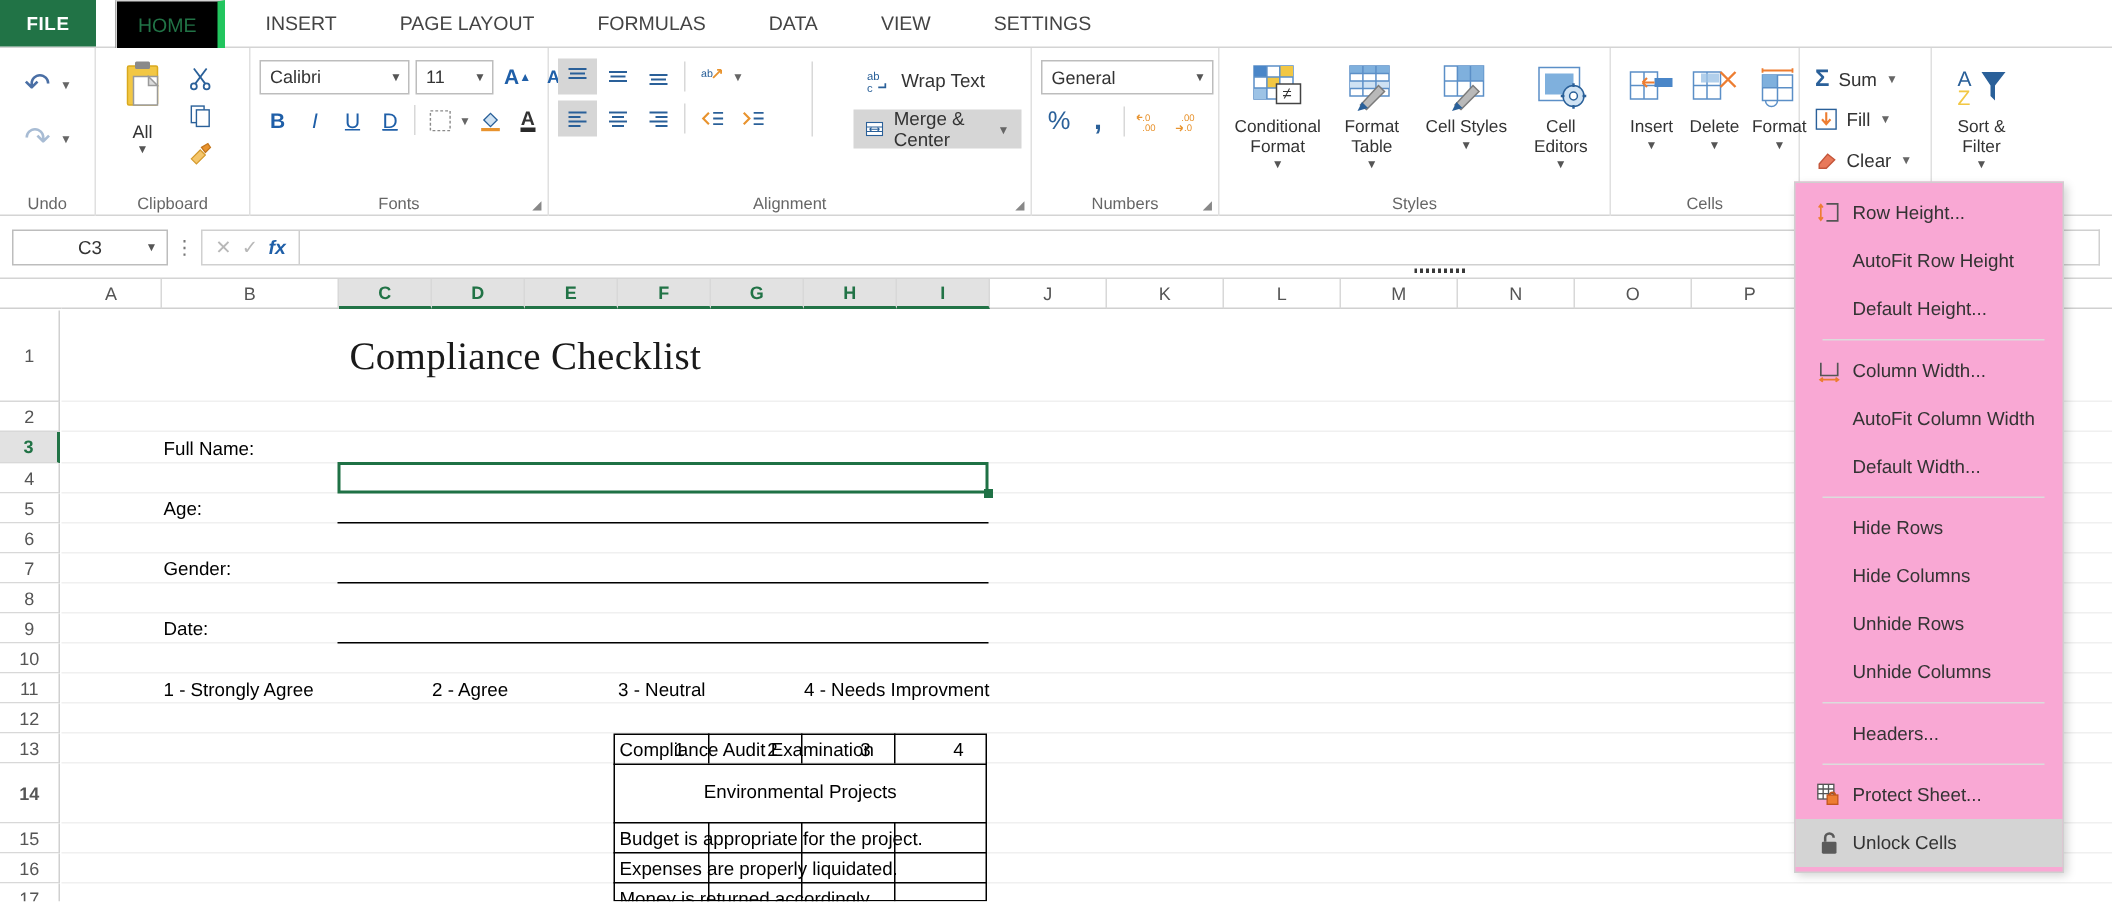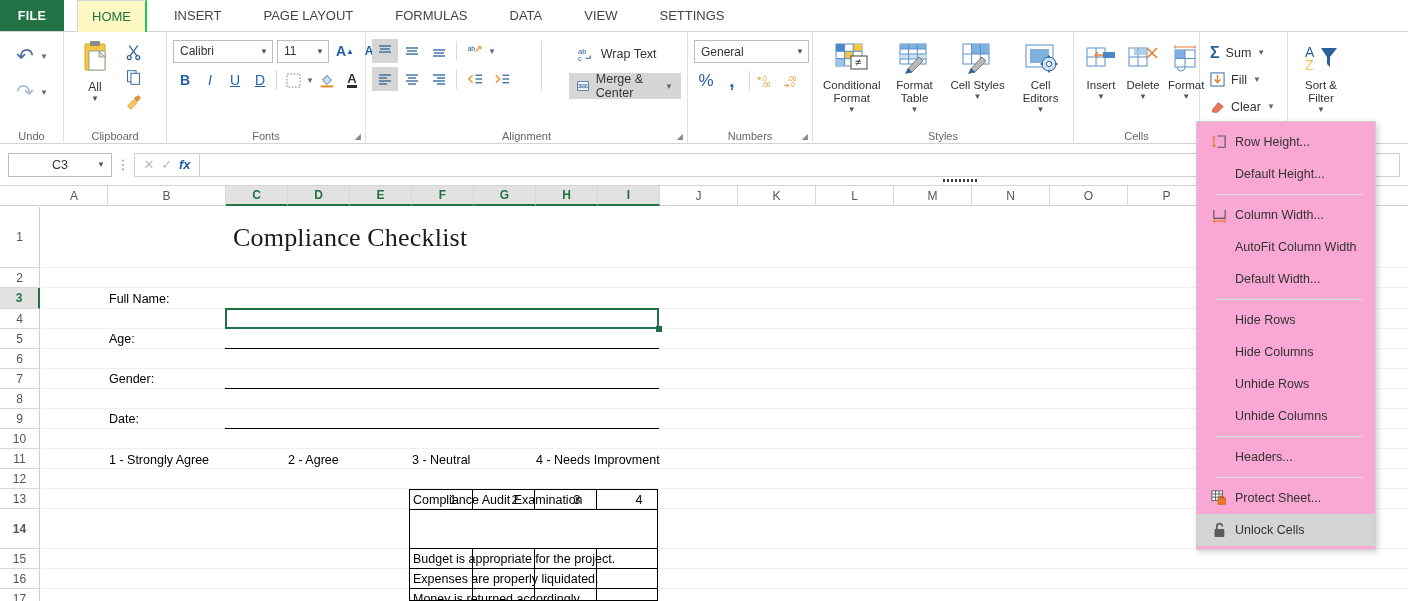--- a/index.html
+++ b/index.html
@@ -24,22 +24,22 @@
     display: flex; align-items: center; justify-content: center;
     font-size: 12.5px; font-weight: bold; letter-spacing: .4px;
     cursor: pointer;
   }
   .tab {
     padding: 0 14px; display: flex; align-items: center;
     font-size: 13px; color: #444444; cursor: pointer;
     border-right: 1px solid transparent;
   }
   .tab.active {
-    background: #fef9c3; color: #217346;
-    border-left: 1px solid #d4d4d4; border-right: 2px solid #22c55e;
+    background: #000000; color: #217346;
+    border-left: 1px solid #d4d4d4; border-right: 5px solid #22c55e;
     border-top: 1px solid #d4d4d4;
     margin-bottom: -1px; padding-bottom: 1px;
   }
 
   
   .ribbon {
     position: absolute; left: 0; top: 32px; width: 1408px; height: 112px;
     background: #ffffff; border-bottom: 1px solid #d4d4d4;
     display: flex; align-items: stretch;
   }
@@ -832,39 +832,44 @@
       <div class="tbl-v" style="left:431px;top:341px;height:53px;"></div>
       <div class="tbl-v" style="left:493px;top:341px;height:53px;"></div>
       <div class="tbl-v" style="left:555px;top:341px;height:53px;"></div>
 
       <div class="cell" style="left:372px;top:286px;">Compliance Audit Examination</div>
       <div class="cell" style="left:397px;top:286px;width:30px;text-align:center;">1</div>
       <div class="cell" style="left:459px;top:286px;width:30px;text-align:center;">2</div>
       <div class="cell" style="left:521px;top:286px;width:30px;text-align:center;">3</div>
       <div class="cell" style="left:583px;top:286px;width:30px;text-align:center;">4</div>
 
+      <div class="cell" style="left:368px;top:314px;width:249px;text-align:center;">Environmental Projects</div>
 
       <div class="cell" style="left:372px;top:345px;">Budget is appropriate for the project.</div>
       <div class="cell" style="left:372px;top:365px;">Expenses are properly liquidated.</div>
       <div class="cell" style="left:372px;top:385px;">Money is returned accordingly.</div>
 
       <div class="selbox" id="selbox" style="left: 184px; top: 101px; width: 434px; height: 21px;"></div>
       <div class="selhandle" id="selhandle" style="left: 615px; top: 119px;"></div>
     </div>
   </div>
 
   <div class="menu" id="format-menu">
       <div class="mi">
         <span class="mi-ico">
           <svg width="15" height="15" viewBox="0 0 16 16">
             <path d="M6 1 L14 1 L14 13 L6 13" fill="none" stroke="#555" stroke-width="1.2"></path>
             <path d="M2 2 L2 12 M0.5 3.5 L2 1.5 L3.5 3.5 M0.5 10.5 L2 12.5 L3.5 10.5" fill="none" stroke="#ed7d31" stroke-width="1.2"></path>
           </svg>
         </span>
         <span class="mi-lbl">Row Height...</span>
+      </div>
+      <div class="mi">
+        <span class="mi-ico"></span>
+        <span class="mi-lbl">AutoFit Row Height</span>
       </div>
       <div class="mi">
         <span class="mi-ico"></span>
         <span class="mi-lbl">Default Height...</span>
       </div>
       <div class="msep"></div>
       <div class="mi">
         <span class="mi-ico">
           <svg width="15" height="15" viewBox="0 0 16 16">
             <path d="M2 2 L2 11 L14 11 L14 2" fill="none" stroke="#555" stroke-width="1.2"></path>

